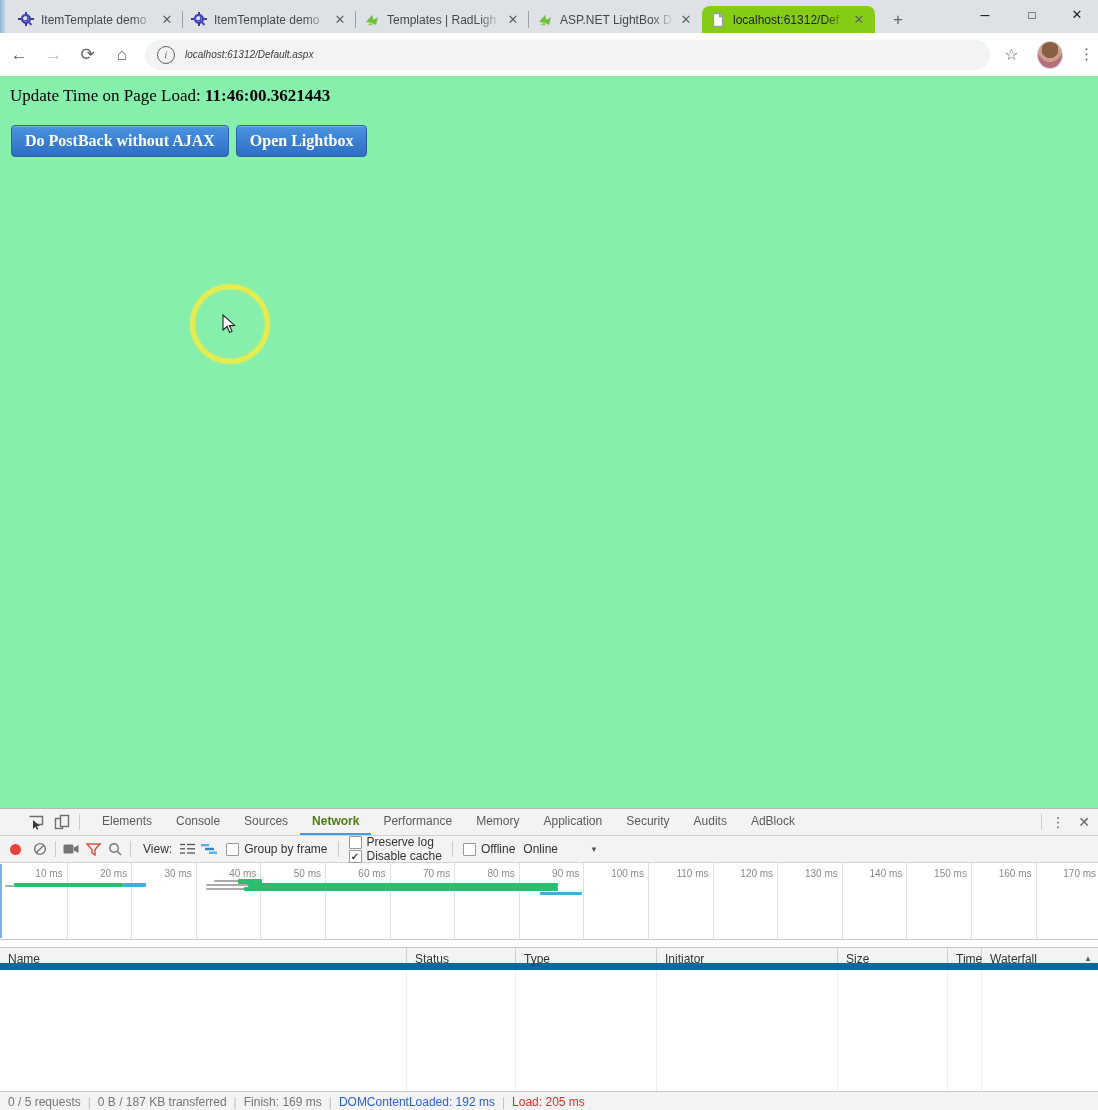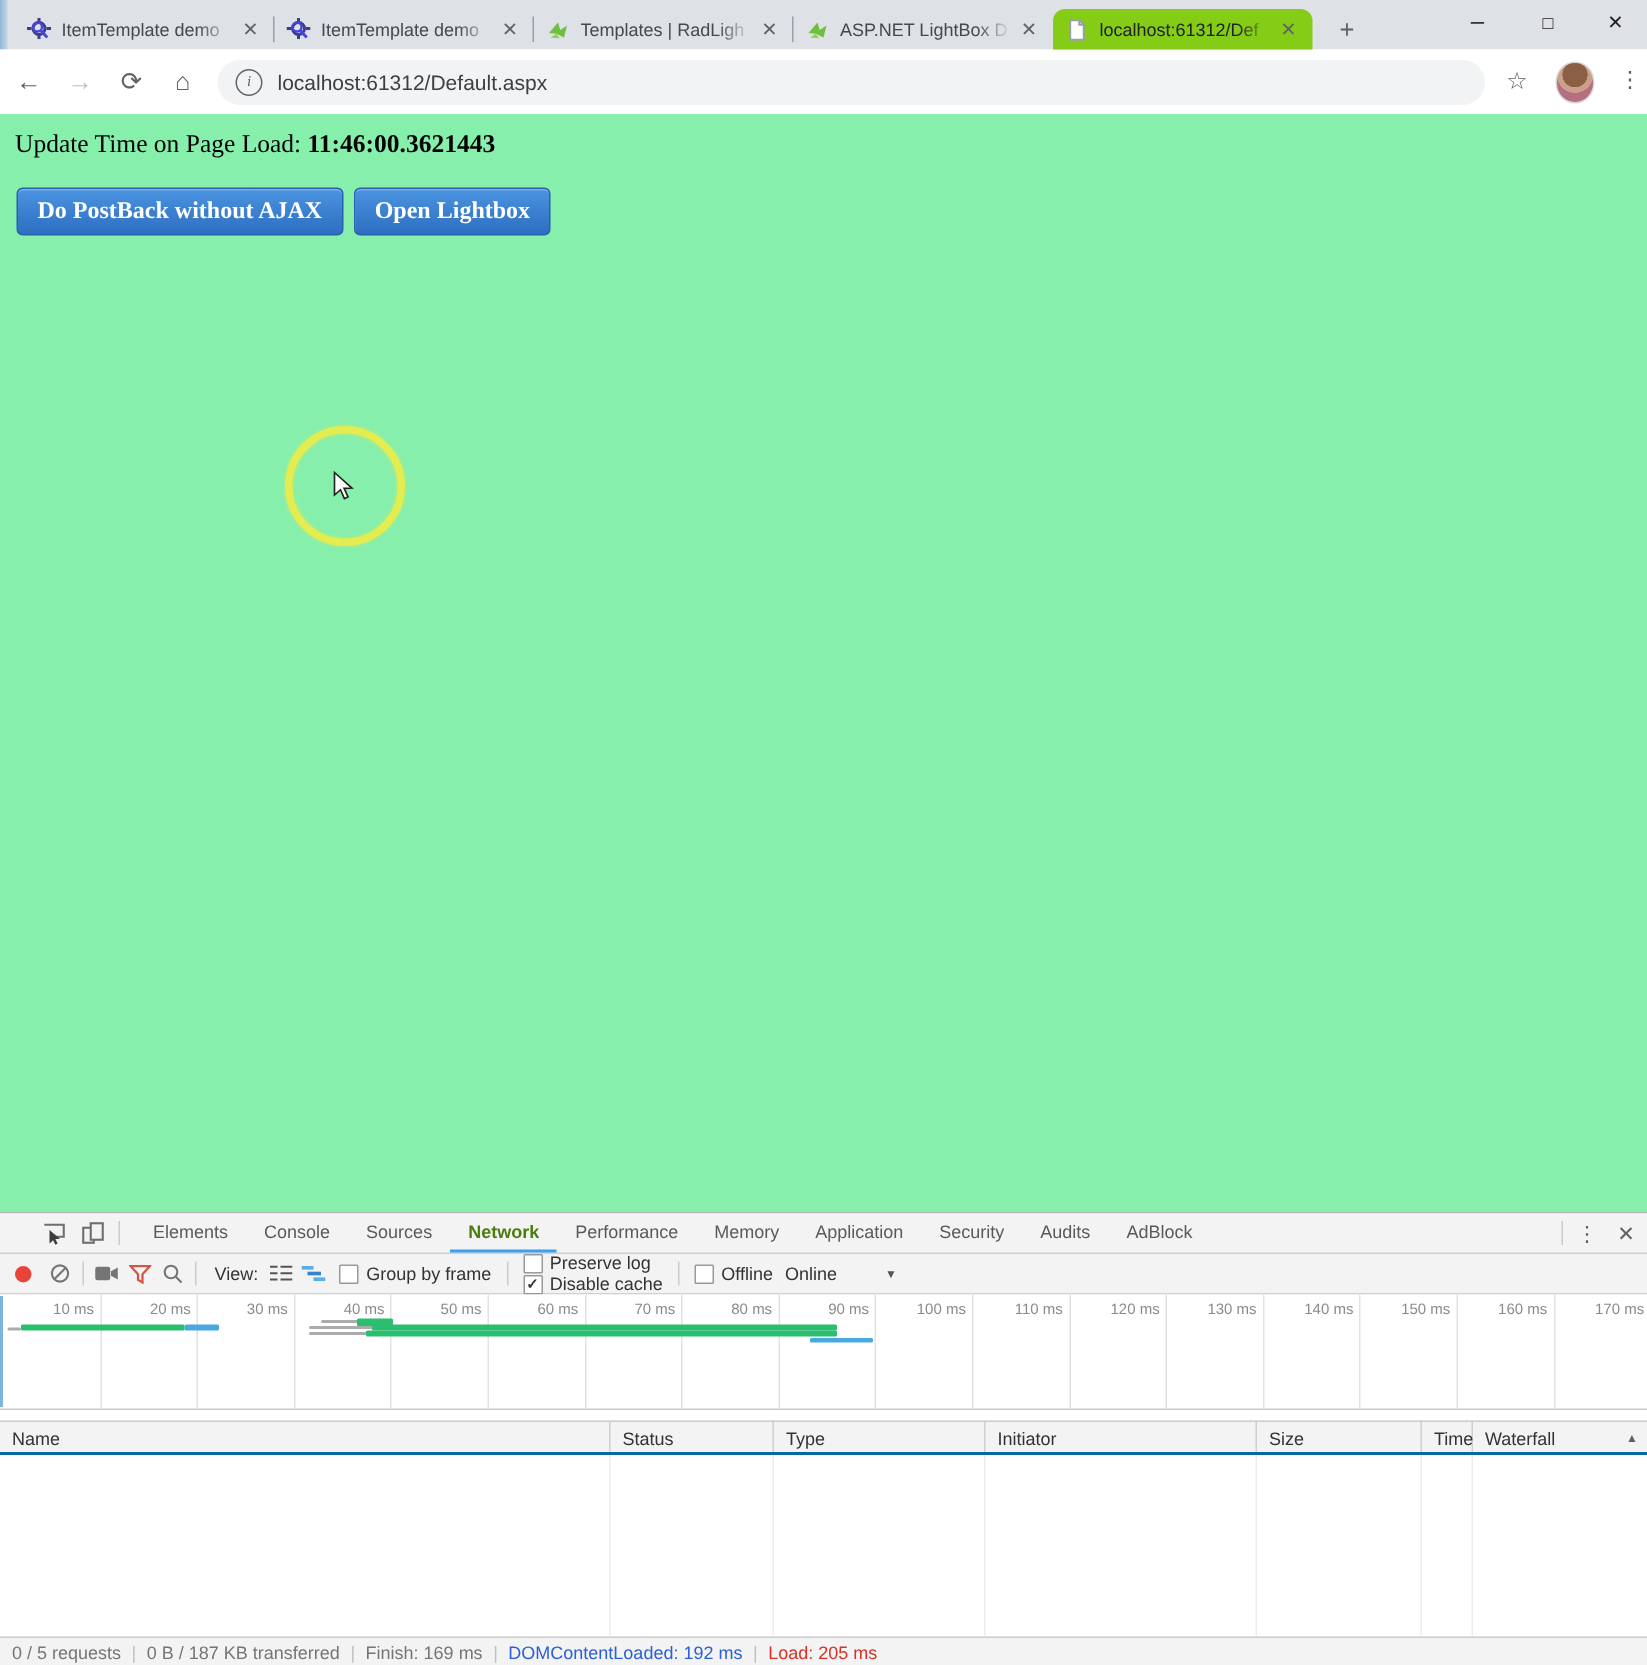--- a/index.html
+++ b/index.html
@@ -22,21 +22,21 @@
        text-align:center;line-height:23px;}
   .wctl{position:absolute;top:0;height:33px;width:46px;text-align:center;line-height:30px;color:#202124;font-size:14px;}
   
   .toolbar{position:absolute;left:0;top:33px;width:1098px;height:43px;background:#fff;display:flex;align-items:center;}
   .navbtn{width:32px;height:32px;margin-left:4px;text-align:center;line-height:32px;font-size:17px;color:#5f6368;}
   .navbtn.disabled{color:#bdc1c6;}
   .omnibox{height:30px;flex:0 0 845px;margin-left:8px;background:#f1f3f4;border-radius:15px;
        display:flex;align-items:center;padding:0 12px;box-sizing:border-box;}
   .omni-info{width:16px;height:16px;border:1.5px solid #5f6368;border-radius:50%;color:#5f6368;font-size:10px;
        text-align:center;line-height:15px;font-family:"Liberation Serif",serif;font-style:italic;flex:0 0 16px;}
-  .omni-url{margin-left:10px;font-size:14px;color:#3c4043;}
+  .omni-url{margin-left:10px;font-size:10px;color:#3c4043;font-style:italic;}
   .starbtn{margin-left:10px;width:24px;height:24px;text-align:center;line-height:24px;color:#5f6368;font-size:16px;}
   .avatar{margin-left:14px;width:26px;height:26px;border-radius:50%;
        background:radial-gradient(circle at 50% 30%,#8a5f43 0 38%,#caa08b 39% 55%,#b76e7e 56% 100%);border:1px solid #d5d5d5;}
   .kebab{margin-left:12px;width:24px;height:24px;text-align:center;line-height:22px;color:#5f6368;font-size:15px;letter-spacing:0;}
   
   .content{position:absolute;left:0;top:76px;width:1098px;height:732px;background:#86efac;
        font-family:"Liberation Serif",serif;color:#000;}
   .update-line{position:absolute;left:10px;top:10px;font-size:17px;}
   .update-line b{font-weight:bold;}
   .btnrow{position:absolute;left:11px;top:49px;display:flex;gap:7px;}
@@ -69,21 +69,21 @@
   .dd-arrow{color:#555;font-size:8px;margin-left:28px;}
   
   .overview{position:relative;height:77px;background:#fff;border-bottom:1px solid #ccc;box-sizing:border-box;overflow:hidden;}
   .ov-handle{position:absolute;left:0;top:1px;width:2px;height:74px;background:#7fb2e0;}
   .tickrow{position:absolute;left:3px;top:0;height:76px;display:flex;}
   .tickcell{width:64.6px;height:100%;border-right:1px solid #e2e2e2;box-sizing:border-box;
        font-size:10px;color:#8a8a8a;text-align:right;padding:5px 4px 0 0;}
   .ovbar{position:absolute;border-radius:1px;}
   
   .nt-gap{height:7px;background:#fff;}
-  .nt-header{height:23px;background:#f3f3f3;border-top:1px solid #ccc;border-bottom:2px solid #0369a1;
+  .nt-header{height:23px;background:#f3f3f3;border-top:1px solid #ccc;border-bottom:7px solid #0369a1;
        display:flex;box-sizing:border-box;}
   .nt-hcell{border-right:1px solid #cfcfcf;box-sizing:border-box;padding:4px 0 0 8px;color:#333;position:relative;}
   .nt-hcell:last-child{border-right:none;}
   .sort-arrow{position:absolute;right:6px;top:6px;font-size:8px;color:#616161;}
   .nt-body{height:121px;display:flex;background:#fff;}
   .nt-bcell{border-right:1px solid #ededed;box-sizing:border-box;height:100%;}
   .nt-bcell:last-child{border-right:none;}
   
   .statusbar{height:21px;background:#f3f3f3;border-top:1px solid #ccc;display:flex;align-items:center;
        padding-left:8px;box-sizing:border-box;color:#757575;}

